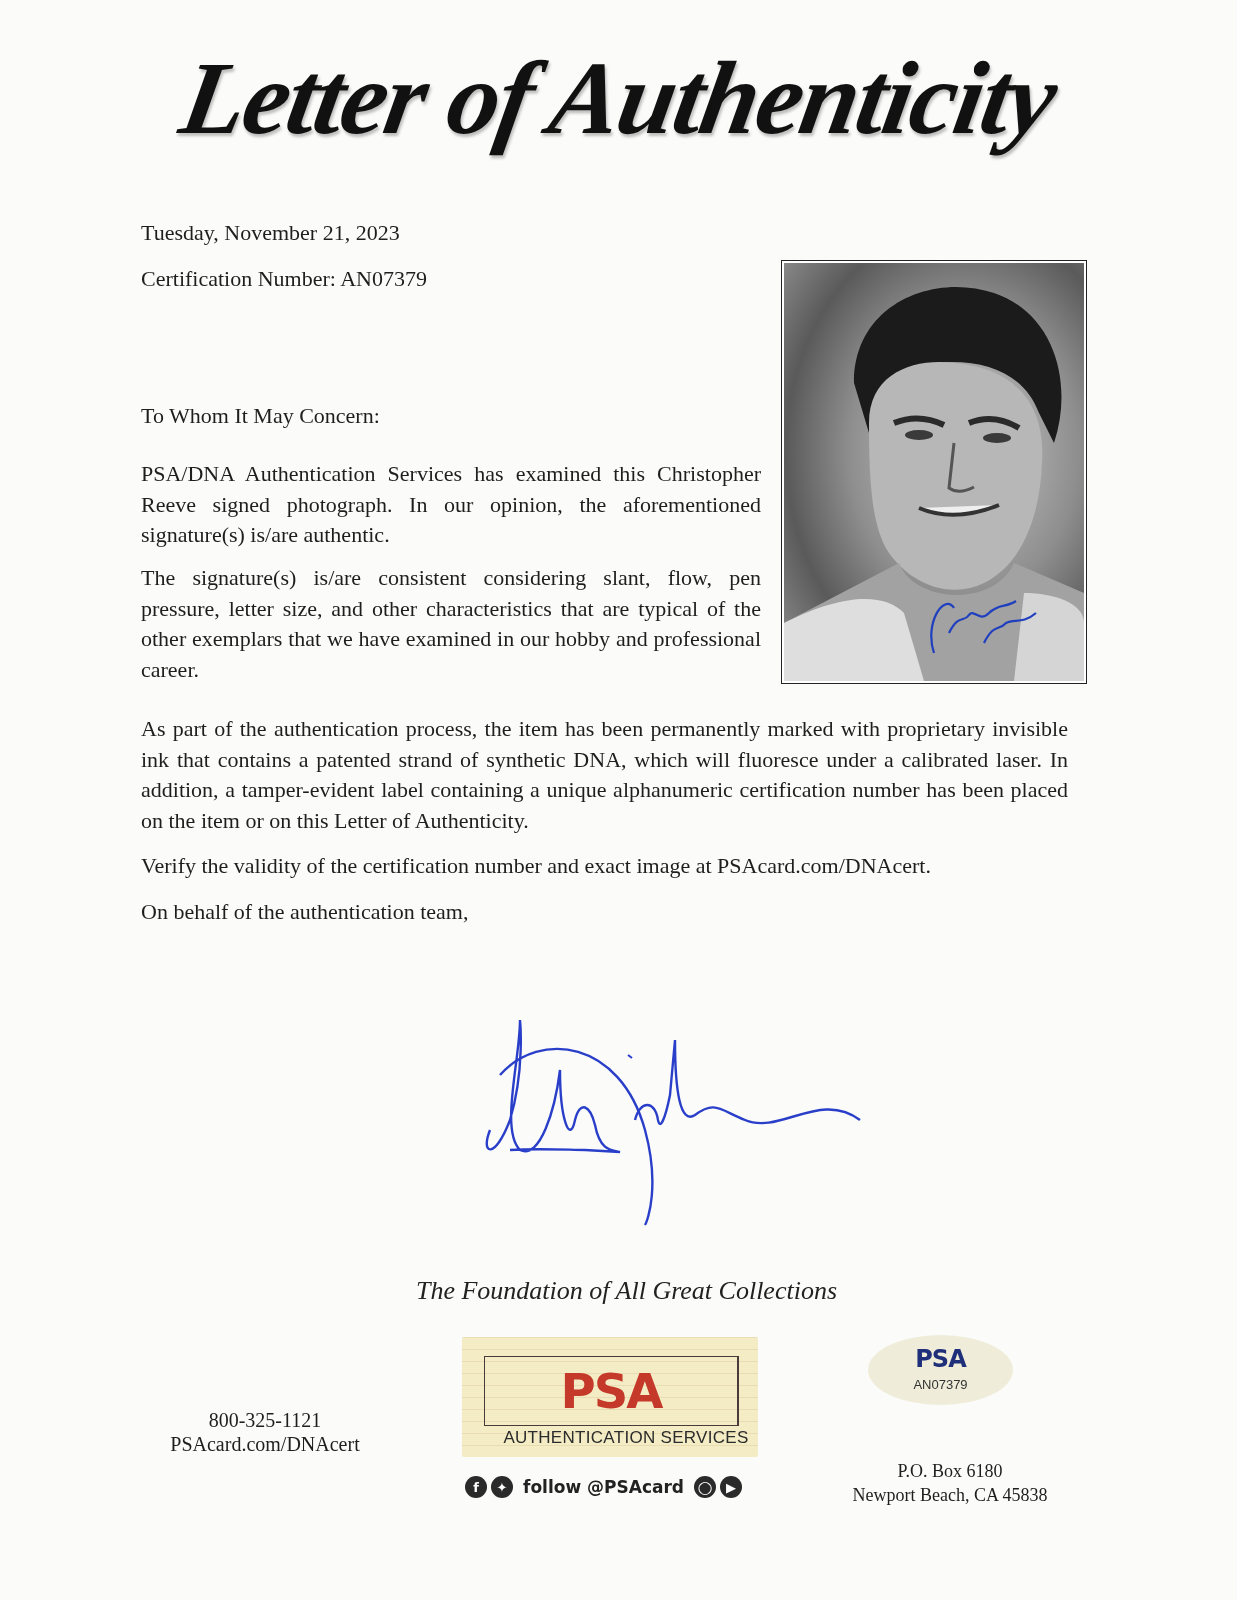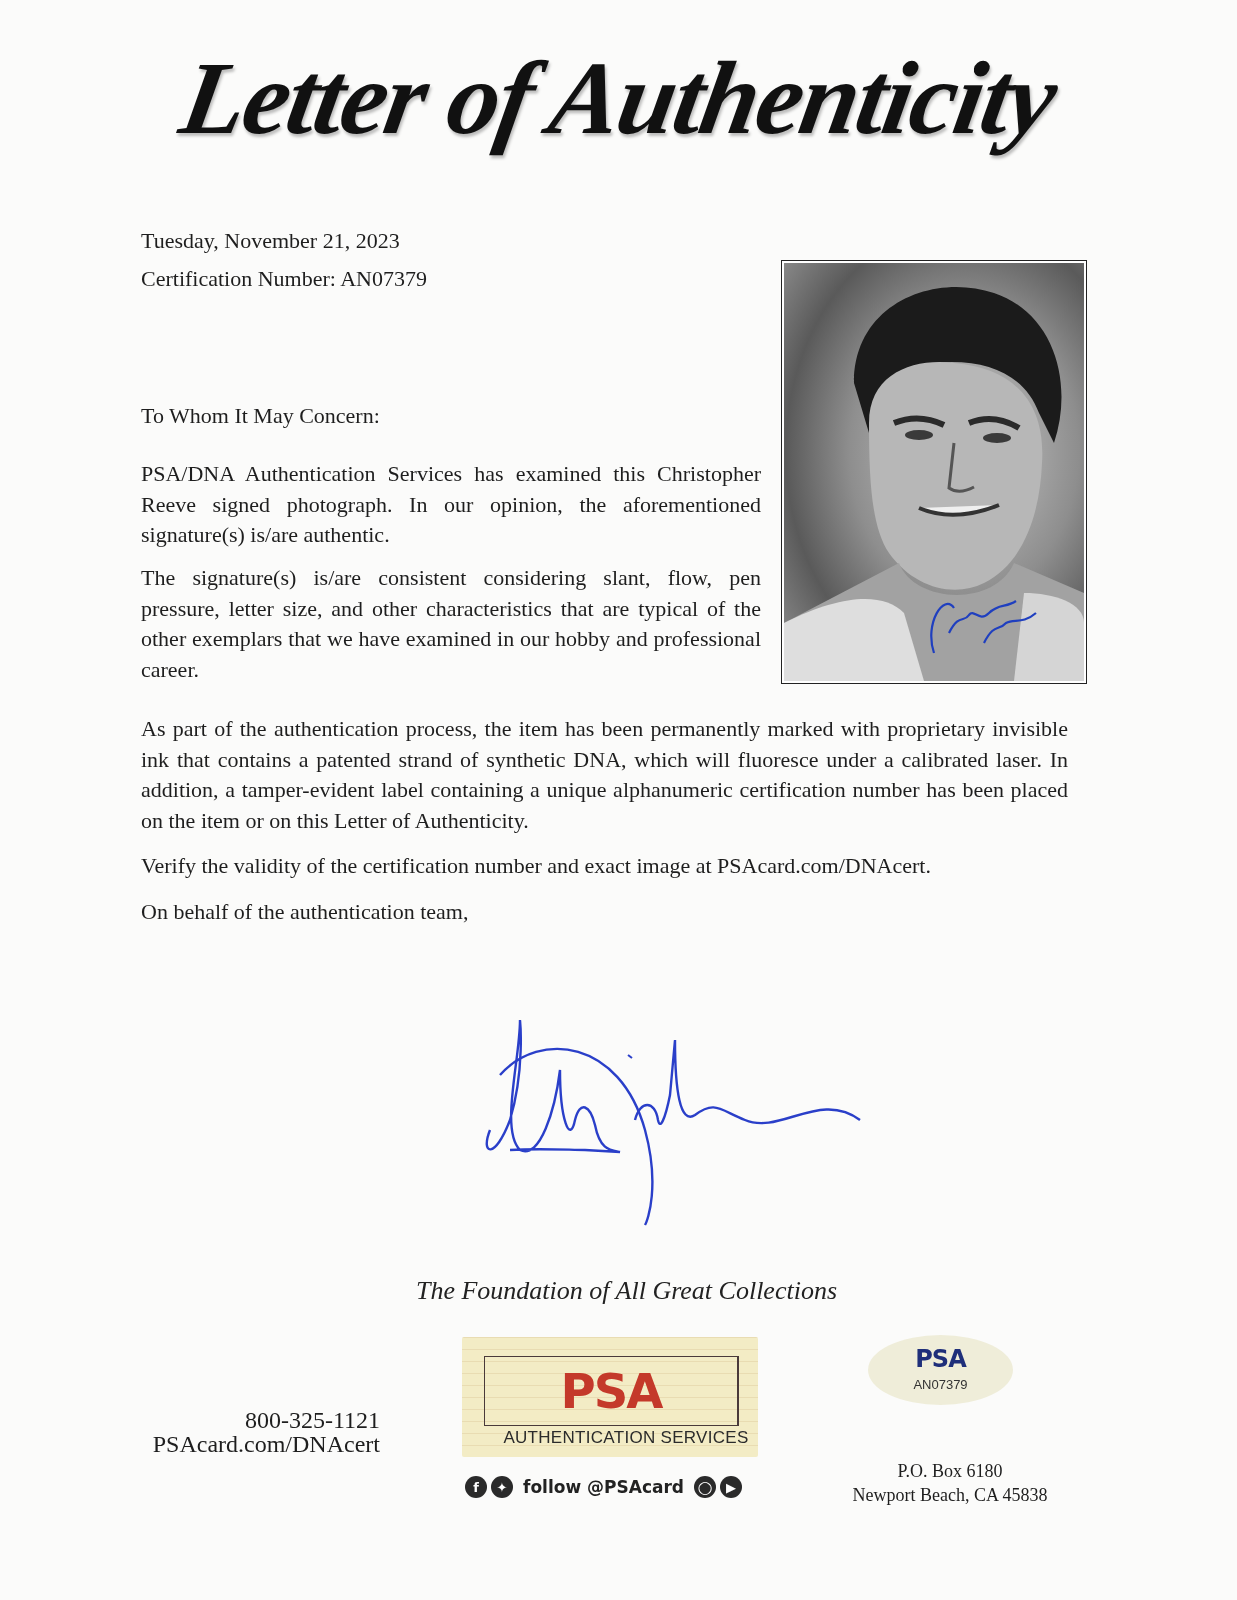--- a/index.html
+++ b/index.html
@@ -38,21 +38,21 @@
     background: radial-gradient(ellipse at 60% 45%, #c9c9c9 0%, #8e8e8e 45%, #5a5a5a 70%, #9a9a9a 100%);
   }
   .photo-inner svg { position: absolute; left: 0; top: 0; }
   .sig-main { position: absolute; left: 480px; top: 1000px; }
   .tagline {
     position: absolute; left: 8px; width: 1237px; top: 1276px;
     text-align: center; font-style: italic; font-size: 26px; color: #222;
   }
   .contact-left {
     position: absolute; left: 150px; width: 230px; top: 1408px;
-    text-align: right; font-size: 24px; line-height: 24px;
+    text-align: center; font-size: 20px; line-height: 24px;
   }
   .contact-right {
     position: absolute; left: 830px; width: 240px; top: 1459px;
     text-align: center; font-size: 18px; line-height: 24px;
   }
   .logo-box {
     position: absolute; left: 462px; top: 1337px;
     width: 296px; height: 120px;
     background: repeating-linear-gradient(0deg, #f3ecc5 0px, #f3ecc5 11px, #e9dcb2 11px, #e9dcb2 12px),
                 #f3ecc5;
@@ -101,21 +101,21 @@
     position: absolute; left: 0; width: 145px; top: 42px;
     font-family: "Liberation Sans", "DejaVu Sans", sans-serif;
     font-size: 13px; color: #333;
   }
 </style>
 </head>
 <body>
 
 <div class="title">Letter of Authenticity</div>
 
-<div class="line" style="top:226px;">Tuesday, November 21, 2023</div>
+<div class="line" style="top:218px;">Tuesday, November 21, 2023</div>
 <div class="line" style="top:264px;">
   <span>Certification Number:</span>
   <span>AN07379</span>
 </div>
 
 <div class="line" style="top:401px;">To Whom It May Concern:</div>
 
 <div class="para narrow" style="top:459px;">PSA/DNA Authentication Services has examined this Christopher Reeve signed photograph. In our opinion, the aforementioned signature(s) is/are authentic.</div>
 <div class="para narrow" style="top:563px;">The signature(s) is/are consistent considering slant, flow, pen pressure, letter size, and other characteristics that are typical of the other exemplars that we have examined in our hobby and professional career.</div>
 <div class="para wide" style="top:714px;">As part of the authentication process, the item has been permanently marked with proprietary invisible ink that contains a patented strand of synthetic DNA, which will fluoresce under a calibrated laser. In addition, a tamper-evident label containing a unique alphanumeric certification number has been placed on the item or on this Letter of Authenticity.</div>

